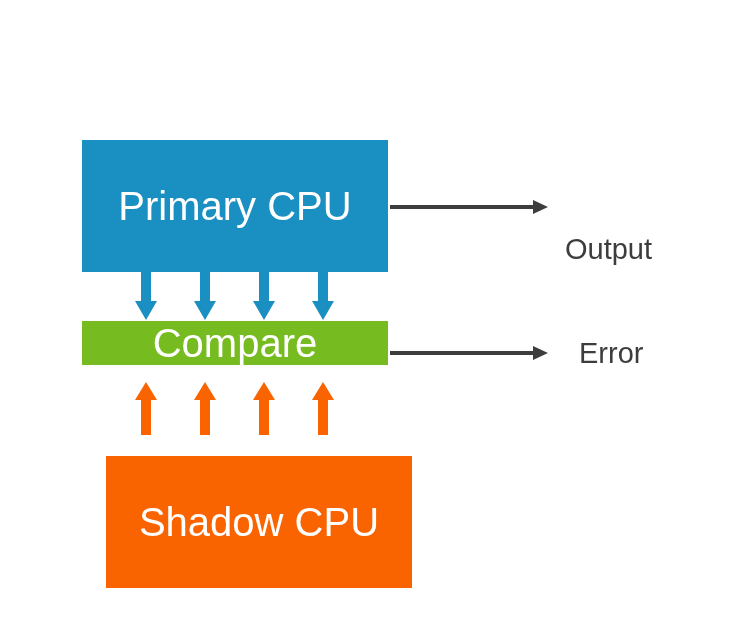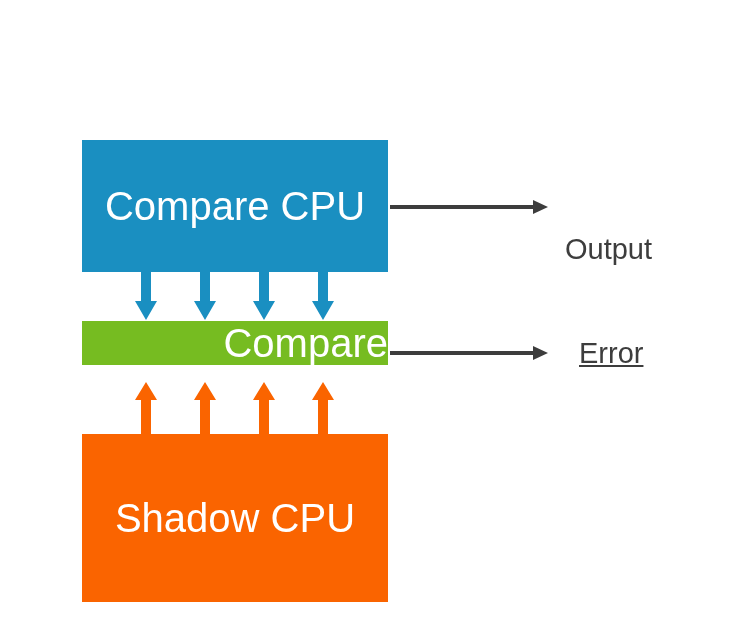--- a/index.html
+++ b/index.html
@@ -28,52 +28,52 @@
     width: 306px;
     display: flex;
     align-items: center;
     justify-content: center;
     color: #ffffff;
     font-size: 40px;
     font-weight: 400;
     white-space: nowrap;
   }
   .box-primary { top: 140px; height: 132px; background: var(--primary-blue, #1a8fc1); }
-  .box-compare { top: 321px; height: 44px;  background: var(--compare-green, #76bc21); justify-content: flex-end; }
-  .box-shadow  { top: 434px; height: 168px; background: var(--shadow-orange, #fa6400); }
+  .box-compare { top: 321px; height: 44px;  background: var(--compare-green, #76bc21); }
+  .box-shadow  { top: 456px; height: 132px; background: var(--shadow-orange, #fa6400); margin-left: 24px; }
 
   .overlay {
     position: absolute;
     left: 0; top: 0;
     width: 743px; height: 625px;
     pointer-events: none;
   }
   .arrow-down { fill: var(--primary-blue, #1a8fc1); }
   .arrow-up   { fill: var(--shadow-orange, #fa6400); }
   .hline      { stroke: var(--arrow-gray, #3d3d3d); stroke-width: 4; }
   .hhead      { fill: var(--arrow-gray, #3d3d3d); }
 
   .side-label {
     position: absolute;
     color: var(--arrow-gray, #3d3d3d);
     font-size: 29px;
     line-height: 34px;
     white-space: nowrap;
   }
   .side-label-output { left: 565px; top: 190px; margin-top: 42px; }
-  .side-label-error  { left: 579px; top: 336px; text-decoration: underline; }
+  .side-label-error  { left: 579px; top: 336px; }
 </style>
 </head>
 <body>
 
 <div class="canvas">
 
 
   <div class="box box-primary">
-    <span>Compare CPU</span>
+    <span>Primary CPU</span>
   </div>
 
   <div class="box box-compare">
     <span>Compare</span>
   </div>
 
   <div class="box box-shadow">
     <span>Shadow CPU</span>
   </div>
 

